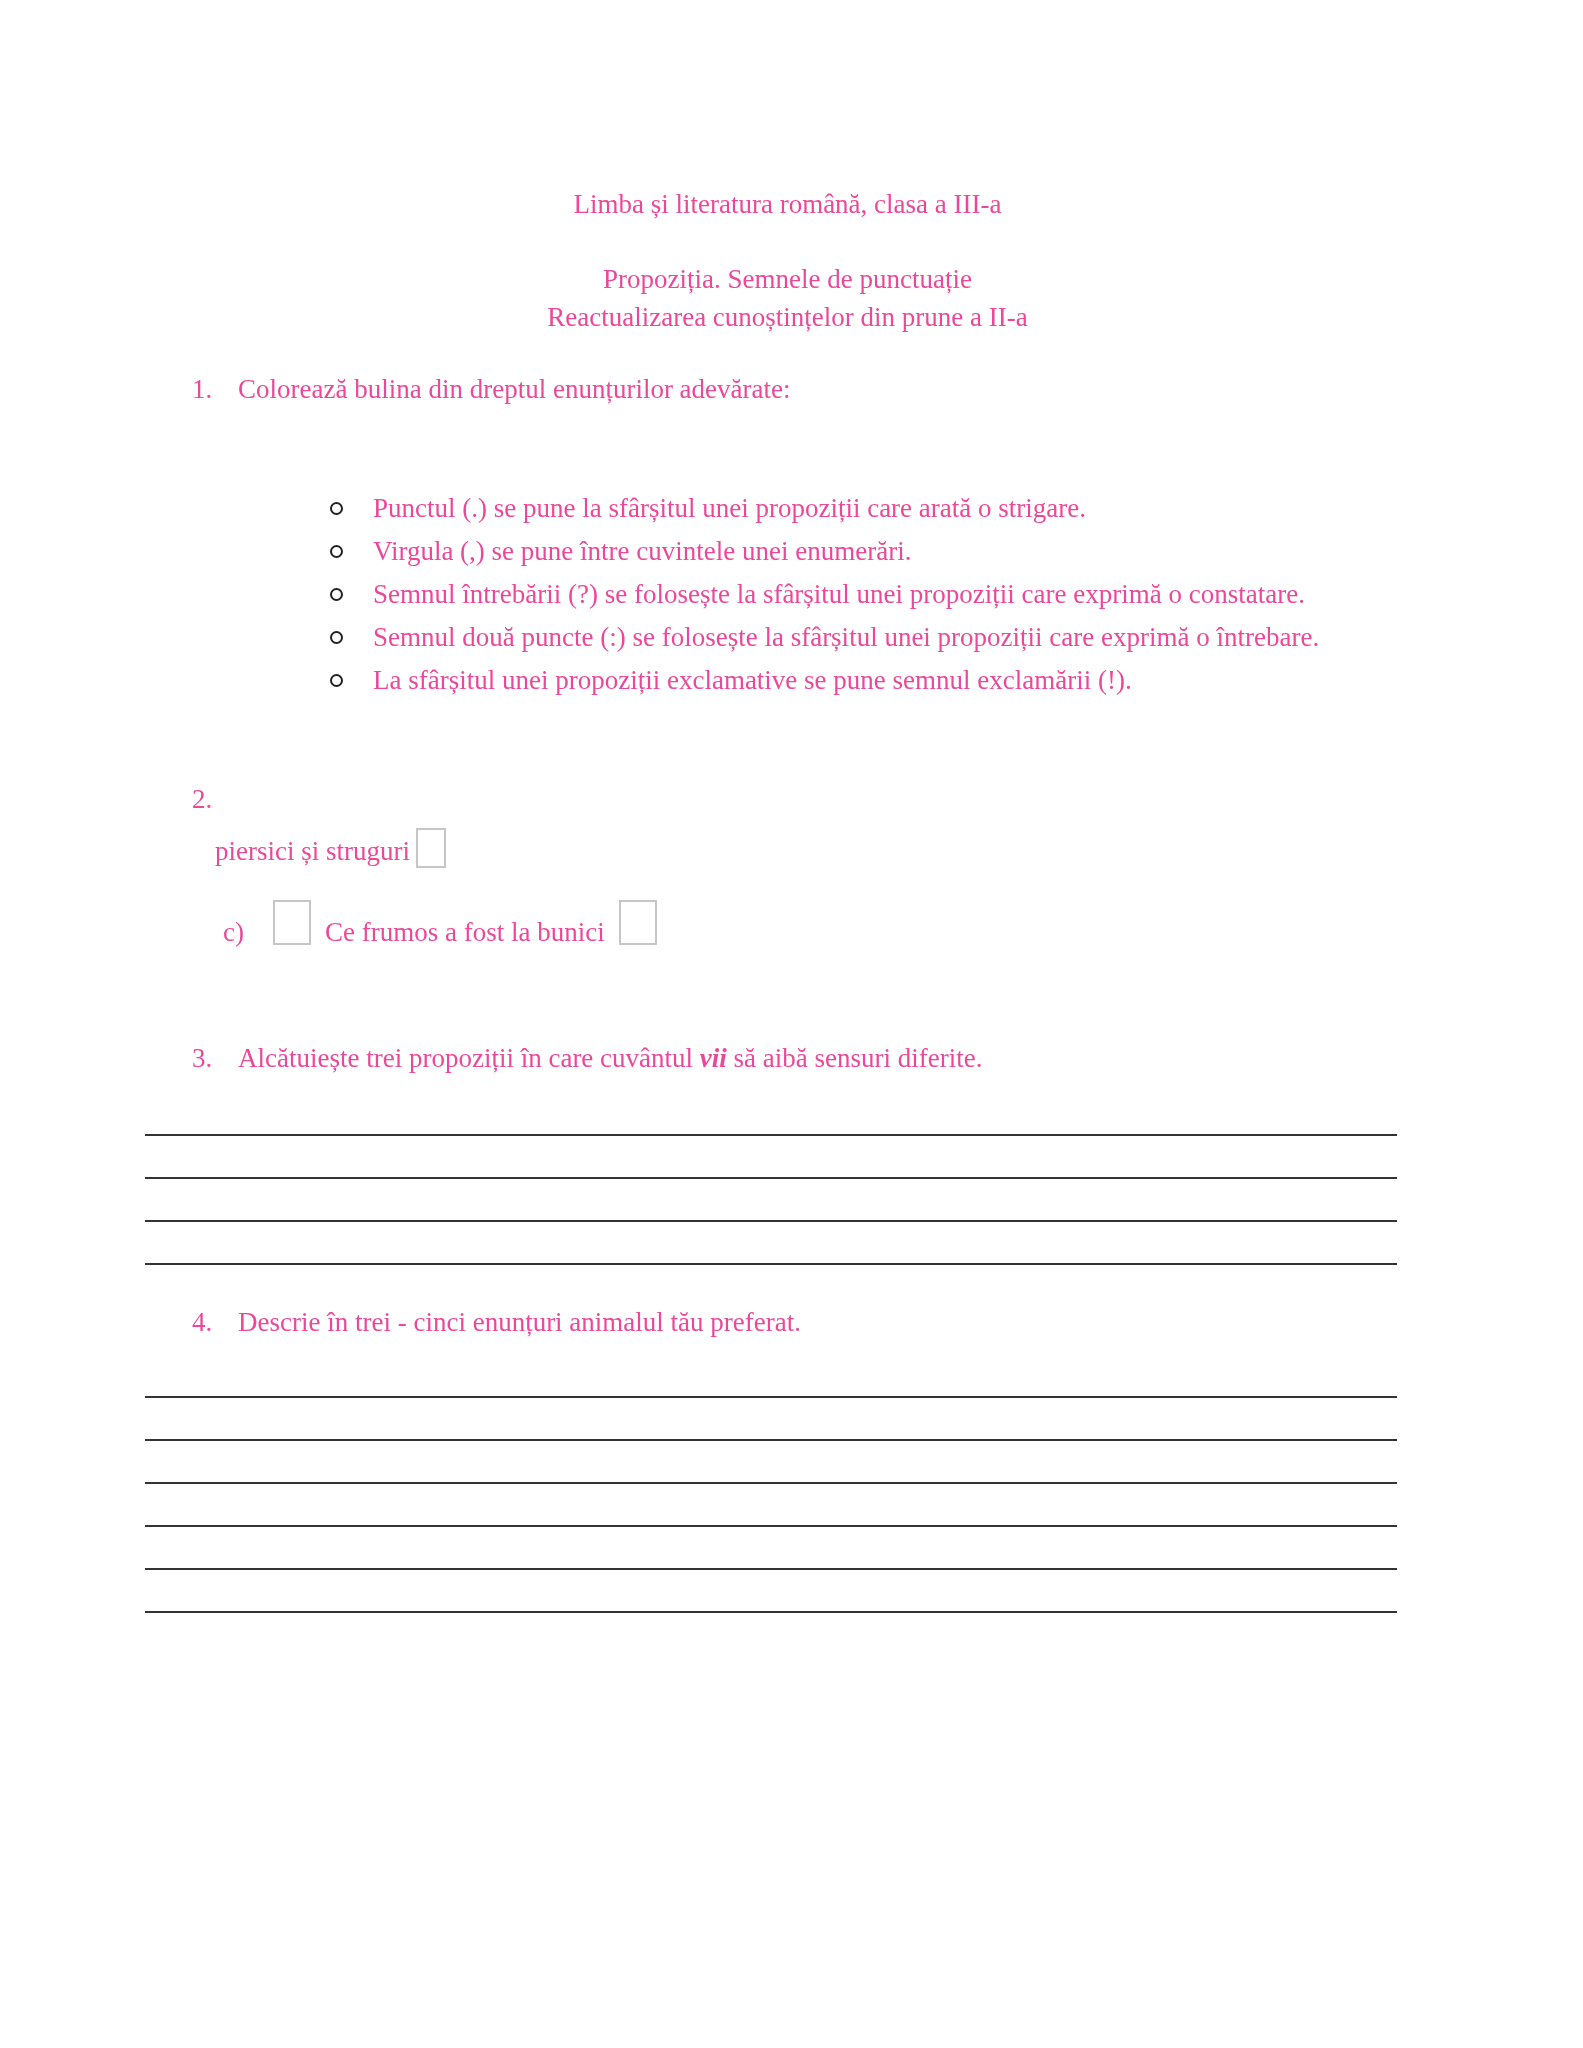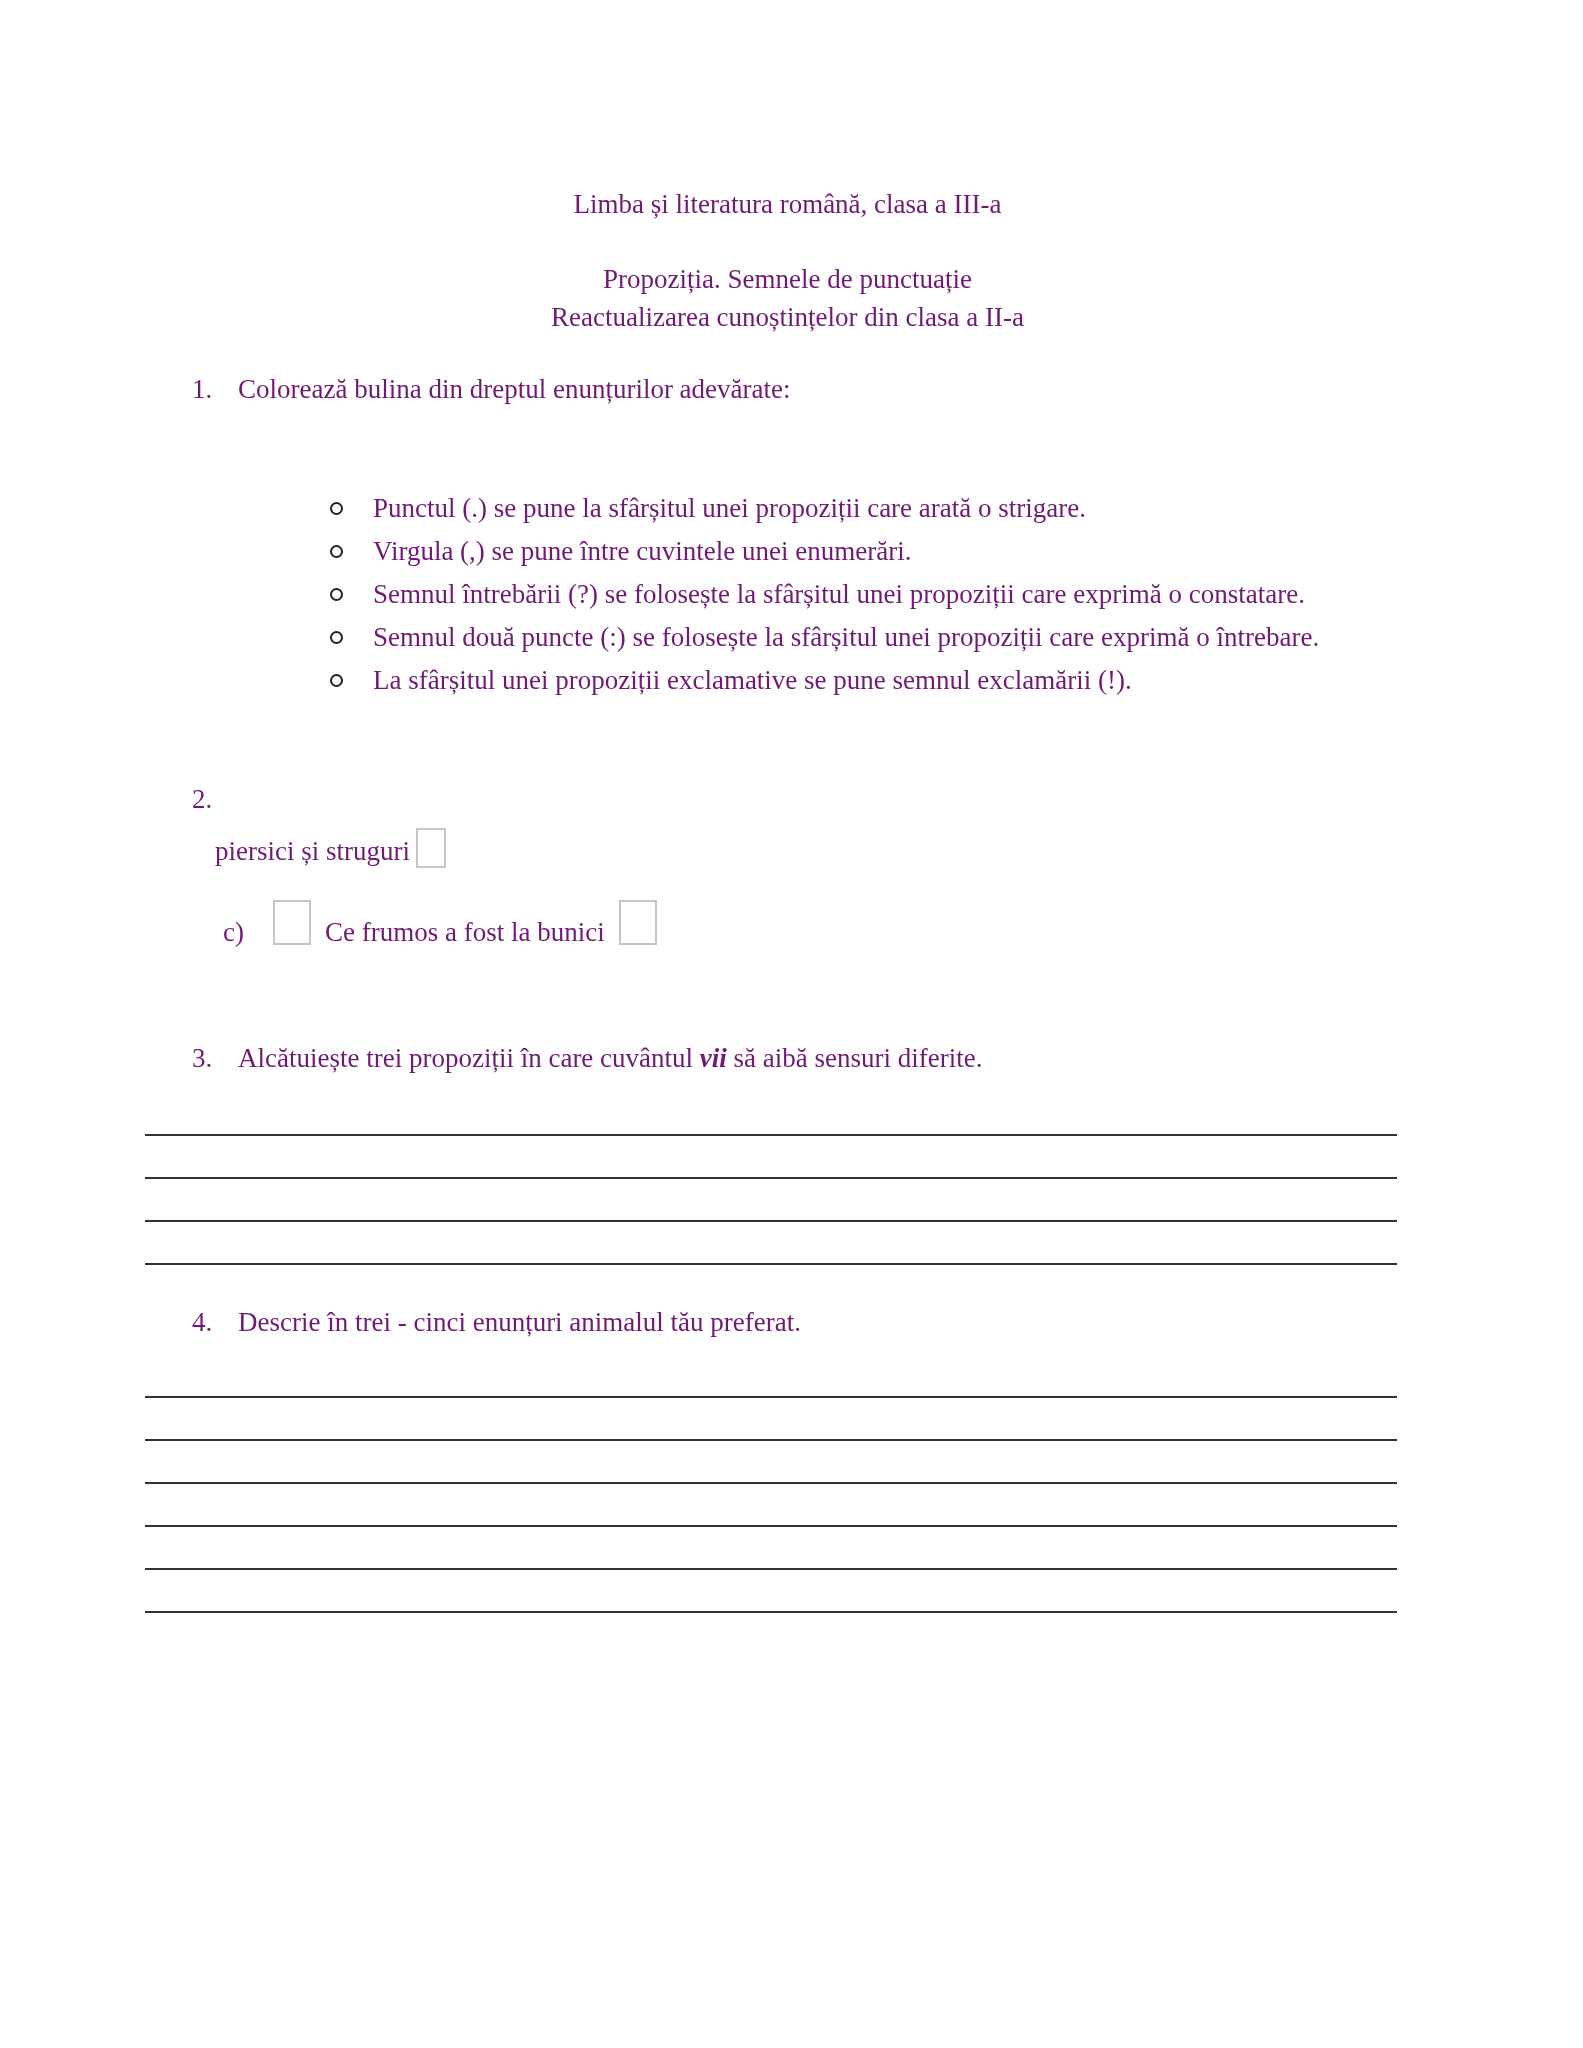--- a/index.html
+++ b/index.html
@@ -5,21 +5,21 @@
   html,body { margin:0; padding:0; background:#e8e8e8; }
   .page {
     position:relative;
     width:1583px; height:2048px;
     margin:0 auto;
     background:#ffffff;
     box-sizing:border-box;
     padding:185px 153px 0 145px;
     font-family:"Liberation Serif","DejaVu Serif",serif;
     font-size:27px;
-    color:#701a75;
+    color:#ec4899;
     overflow:hidden;
   }
   .doc-title   { text-align:center; line-height:38px; }
   .subtitle-block { margin-top:37px; }
   .doc-subtitle { text-align:center; line-height:38px; }
 
   .ex-row { display:flex; line-height:42px; }
   .ex-num { flex:0 0 46px; margin-left:47px; }
 
   .ex1-row { margin-top:34px; line-height:38px; }
@@ -71,21 +71,21 @@
 </style>
 </head>
 <body>
 
 <div class="page">
 
   <div class="doc-title">Limba și literatura română, clasa a III-a</div>
 
   <div class="subtitle-block">
     <div class="doc-subtitle">Propoziția. Semnele de punctuație</div>
-    <div class="doc-subtitle">Reactualizarea cunoștințelor din clasa a II-a</div>
+    <div class="doc-subtitle">Reactualizarea cunoștințelor din prune a II-a</div>
   </div>
 
   <div class="ex-row ex1-row">
     <span class="ex-num">1.</span>
     <span>Colorează bulina din dreptul enunțurilor adevărate:</span>
   </div>
 
   <div class="bullets">
     <div class="bullet">
       <span class="bullet-circle"></span>

